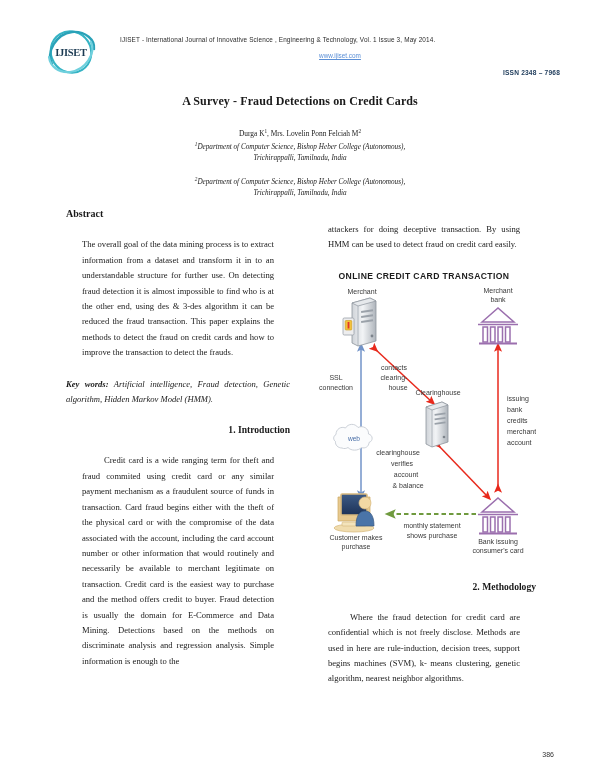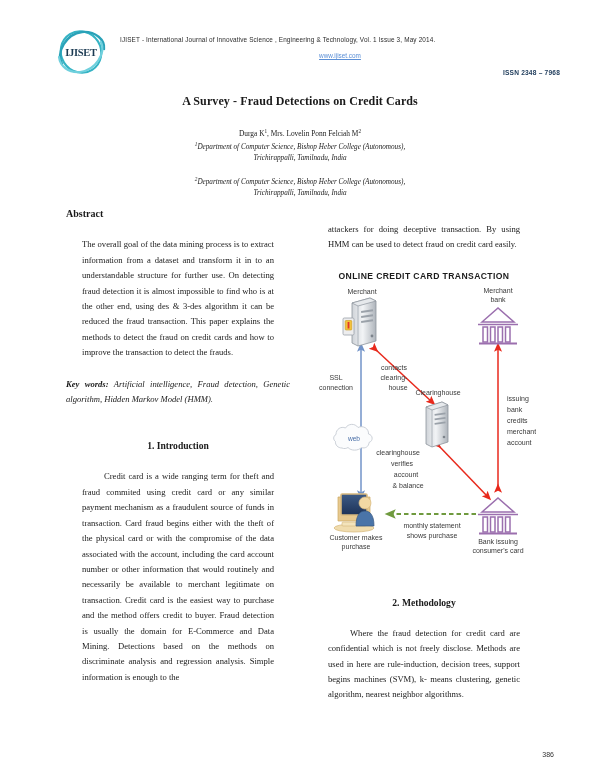--- a/index.html
+++ b/index.html
@@ -24,21 +24,21 @@
   
   .masthead {
     position: absolute;
     top: 22px;
     left: 42px;
     right: 40px;
     height: 62px;
   }
   .logo {
     position: absolute;
-    left: 10px;
+    left: 0;
     top: 4px;
     width: 58px;
     height: 52px;
     text-align: center;
   }
   .logo svg { display: block; }
 
   .journal-line {
     position: absolute;
     left: 78px;
@@ -110,22 +110,22 @@
     font-size: 8.6px;
     line-height: 15.4px;
     text-align: justify;
   }
   .col-left  { left: 66px; }
   .col-right { left: 312px; }
 
   h2.section-h {
     font-size: 9.6px;
     font-weight: bold;
-    margin: 16px 0 2px 0;
-    text-align: center;
+    margin: 0 0 2px 0;
+    text-align: right;
     line-height: 14px;
   }
   .abstract-h {
     font-size: 10px;
     font-weight: bold;
     margin: 0 0 3px 0;
   }
   p.para {
     margin: 16px;
     text-align: justify;

